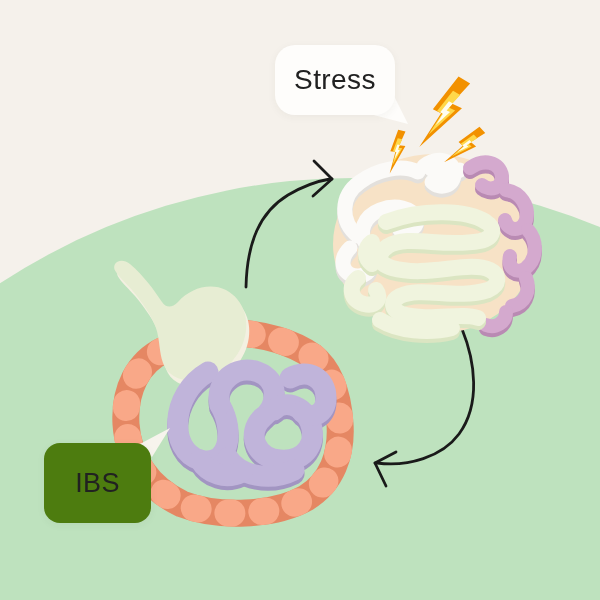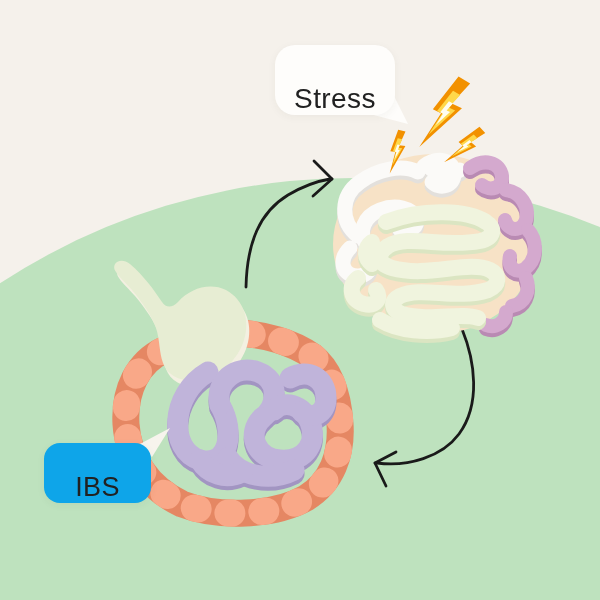--- a/index.html
+++ b/index.html
@@ -8,30 +8,30 @@
     background:#F5F1EB;
     font-family:"Liberation Sans", sans-serif;
   }
   .green-circle{
     position:absolute;left:-292px;top:178px;width:1290px;height:1290px;
     border-radius:50%;background:#BEE2BE;
   }
   .abs{position:absolute;}
   svg{display:block;overflow:visible;}
   .bubble{
-    position:absolute;display:flex;align-items:flex-end;justify-content:center;
+    position:absolute;display:flex;align-items:center;justify-content:center;
     color:#212121;box-shadow:0 2px 8px rgba(60,50,30,0.05);
   }
   .bubble-stress{
     left:275px;top:45px;width:120px;height:70px;border-radius:20px;
     background:#FEFDFB;font-size:28px;letter-spacing:0.4px;z-index:6;
   }
   .bubble-ibs{
-    left:44px;top:443px;width:107px;height:60px;border-radius:16px;
-    background:#0ea5e9;font-size:27px;letter-spacing:0.4px;z-index:6;
+    left:44px;top:443px;width:107px;height:80px;border-radius:16px;
+    background:#4d7c0f;font-size:27px;letter-spacing:0.4px;z-index:6;
   }
   .tail-stress{left:360px;top:90px;z-index:6;}
   .tail-ibs{left:130px;top:422px;z-index:6;}
   .brain-svg{left:328px;top:148px;z-index:3;}
   .bolts-svg{left:378px;top:72px;z-index:4;}
   .gut-svg{left:106px;top:258px;z-index:3;}
   .arrows-svg{left:0;top:0;z-index:2;pointer-events:none;}
 </style>
 </head>
 <body>

